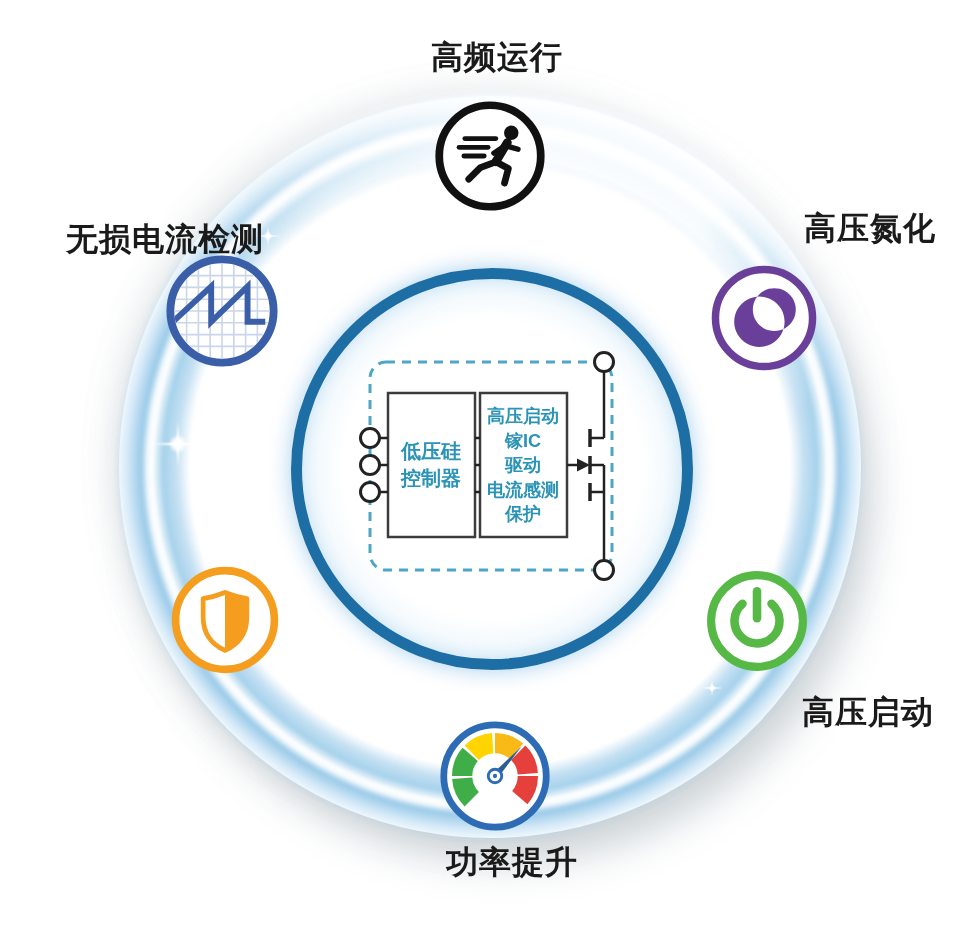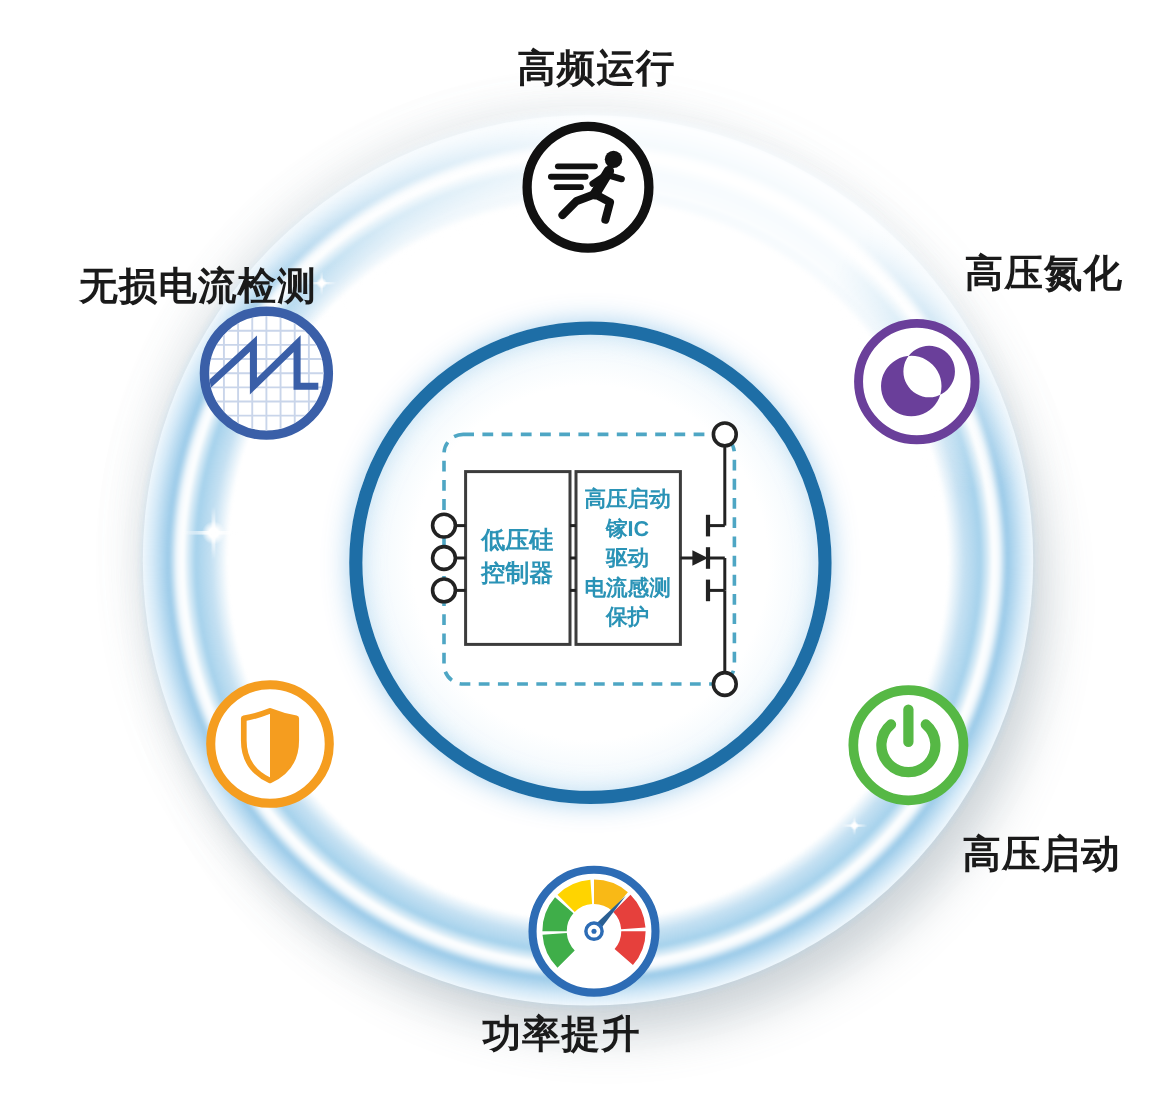--- a/index.html
+++ b/index.html
@@ -253,15 +253,15 @@
       <path d="M60 31 C65 33 74 36 83 37.5 L83 57 C83 75 73 86 60 92 Z" fill="#f59d1f"></path>
     </svg>
   </div>
 
   <div class="abs ctr flabel" style="left:497px;top:57px;">高频运行</div>
   <div class="abs ctr flabel" style="left:122px;top:239px;margin-left:43px;">无损电流检测</div>
   <div class="abs ctr flabel" style="left:870px;top:228px;">高压氮化</div>
   <div class="abs ctr flabel" style="left:868px;top:712px;">
     <div>高压启动</div>
   </div>
-  <div class="abs ctr flabel" style="left:468px;top:862px;">功率提升</div>
+  <div class="abs ctr flabel" style="left:512px;top:862px;">功率提升</div>
 
 </div>
 
 </body></html>

